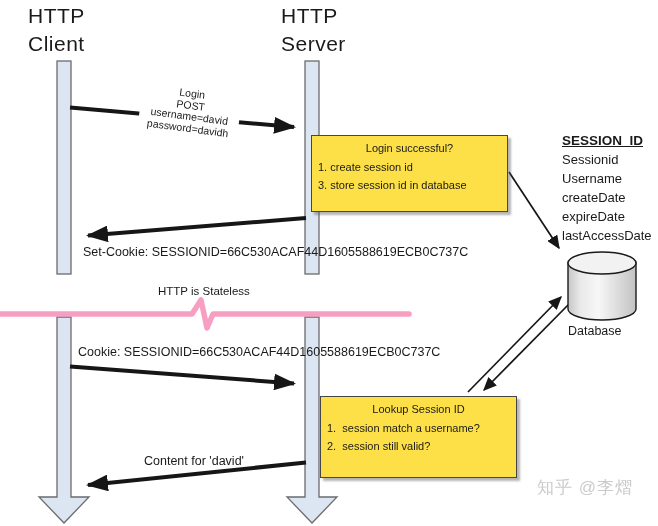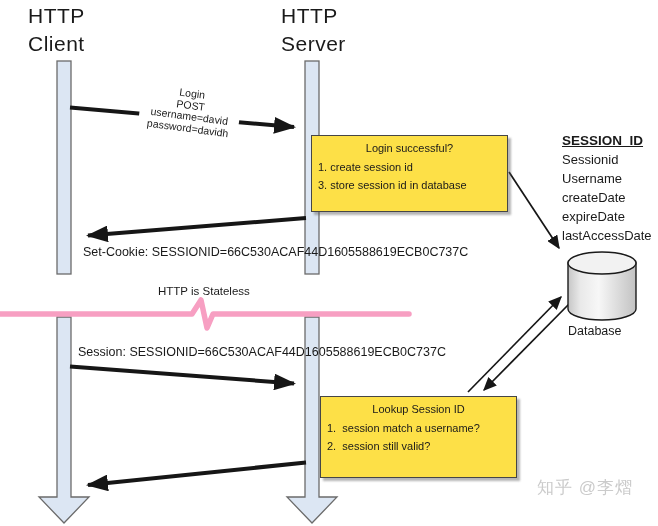--- a/index.html
+++ b/index.html
@@ -88,28 +88,29 @@
   <div class="procbox" style="left:311px;top:135px;width:197px;height:77px;padding-top:3px;">
     <div class="bt">Login successful?</div>
     <div class="bi">1. create session id</div>
     <div class="bi">3. store session id in database</div>
   </div>
 
   <div class="txt msg" style="left:83px;top:245px;">Set-Cookie: SESSIONID=66C530ACAF44D1605588619ECB0C737C</div>
 
   <div class="txt small" style="left:158px;top:285px;">HTTP is Stateless</div>
 
-  <div class="txt msg" style="left:78px;top:345px;">Session: SESSIONID=66C530ACAF44D1605588619ECB0C737C</div>
+  <div class="txt msg" style="left:78px;top:345px;">Cookie: SESSIONID=66C530ACAF44D1605588619ECB0C737C</div>
 
   <div class="procbox" style="left:320px;top:396px;width:197px;height:82px;padding-top:3px;">
     <div class="bt">Lookup Session ID</div>
     <div class="bi">1.  session match a username?</div>
     <div class="bi">2.  session still valid?</div>
   </div>
 
+  <div class="txt msg" style="left:144px;top:454px;">Content for 'david'</div>
 
   <div class="txt sess" style="left:562px;top:132px;">
     <div class="st">SESSION_ID</div>
     <div class="sf">Sessionid</div>
     <div class="sf">Username</div>
     <div class="sf">createDate</div>
     <div class="sf">expireDate</div>
     <div class="sf">lastAccessDate</div>
   </div>
 

